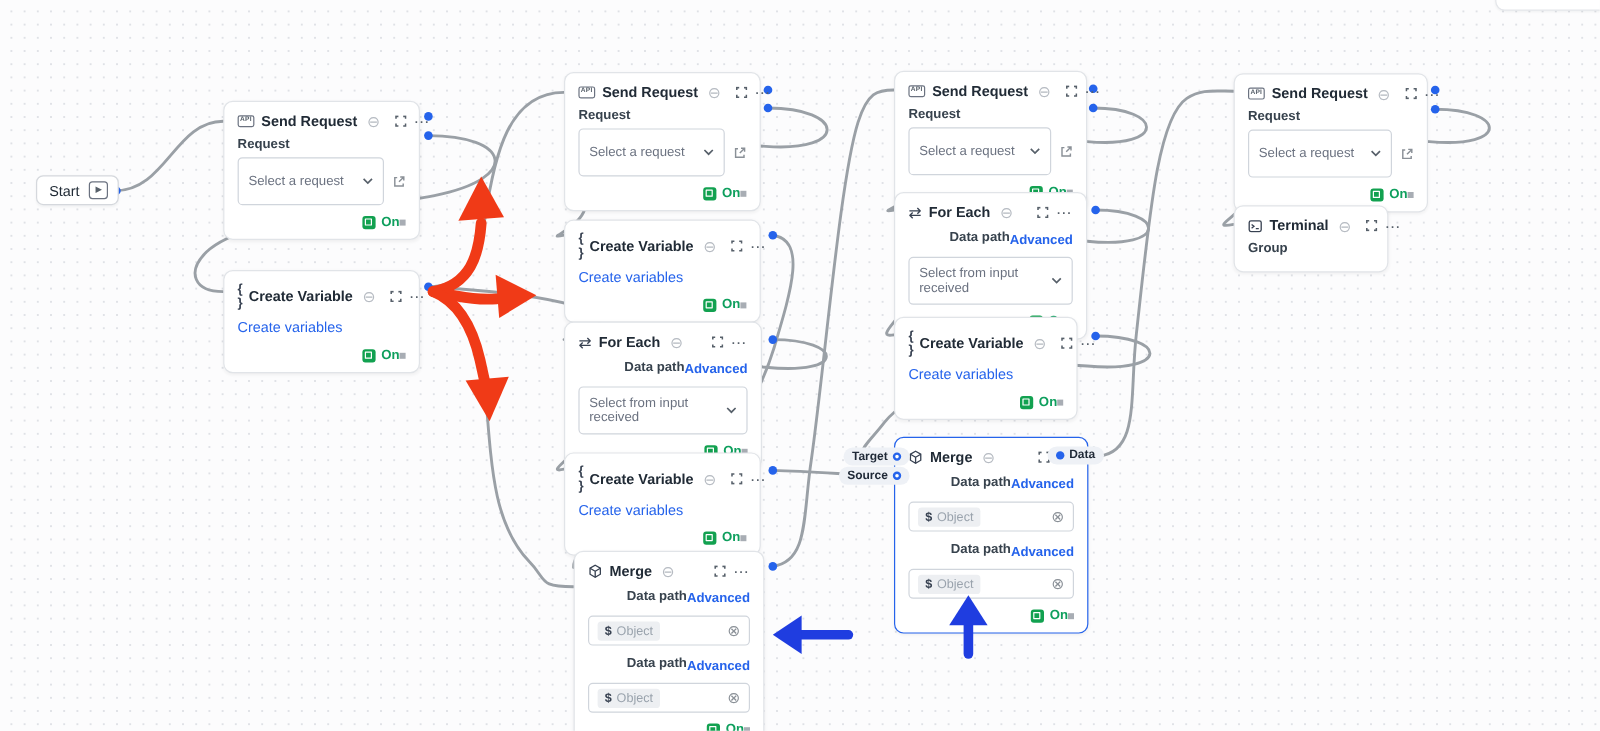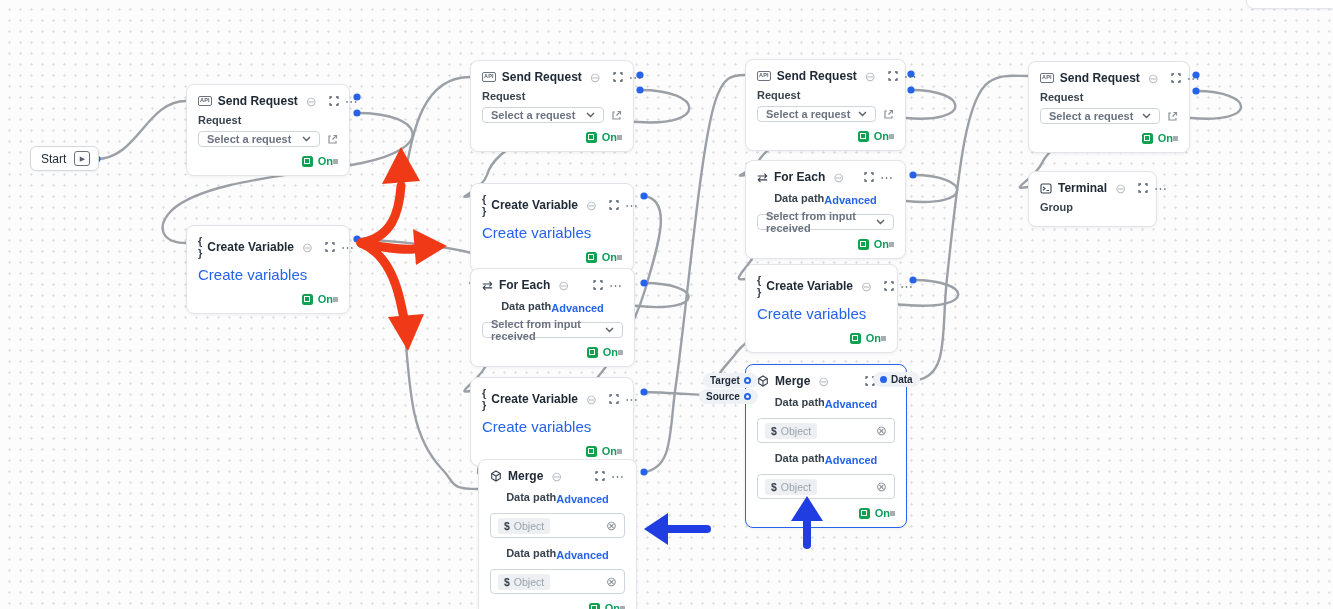--- a/index.html
+++ b/index.html
@@ -26,28 +26,28 @@
   .hdr .spacer{flex:1;}
   .hdr .menu{color:#57606a;font-size:13px;letter-spacing:1px;line-height:1;}
   .typeicon{display:inline-flex;align-items:center;justify-content:center;color:#374151;}
   .badge-api{
     font-size:5.5px;font-weight:700;color:#57606a;border:1px solid #6b7280;border-radius:2px;
     padding:1px 1px;line-height:1;letter-spacing:.2px;
   }
   .icon-braces{font-size:11px;font-weight:700;letter-spacing:-1px;}
   .icon-foreach{font-size:13px;line-height:1;}
   .lbl{font-weight:700;color:#37424d;font-size:11px;margin:2px 0 5px 0;}
-  .row2{display:flex;align-items:center;justify-content:center;margin:1px 0 5px 0;}
+  .row2{display:flex;align-items:center;justify-content:flex-end;margin:1px 0 5px 0;}
   .adv{color:#2563eb;font-size:11px;font-weight:bold;}
-  .link{color:#2563eb;font-size:15px;margin:1px 0 2px 0;display:inline-block;}
+  .link{color:#2563eb;font-size:12px;margin:1px 0 2px 0;display:inline-block;}
   .selrow{display:flex;align-items:center;gap:7px;}
   .select{
     flex:1;display:flex;align-items:center;justify-content:space-between;
-    border:1px solid #d0d5dc;border-radius:4px;height:16px;padding:0 8px;box-sizing:border-box;
-    color:#6b7280;font-size:11px;background:#fff;font-weight:bold;
+    border:1px solid #d0d5dc;border-radius:4px;height:40px;padding:0 8px;box-sizing:border-box;
+    color:#6b7280;font-size:11px;background:#fff;
   }
   .input{
     display:flex;align-items:center;justify-content:space-between;
     border:1px solid #d0d5dc;border-radius:4px;height:25px;padding:0 7px;box-sizing:border-box;
     background:#fff;margin-bottom:7px;
   }
   .chip{background:#edeff2;border-radius:3px;padding:2px 6px;display:inline-flex;gap:4px;align-items:center;}
   .chip .pfx{color:#374151;font-weight:700;font-size:10.5px;}
   .chip .ph{color:#9aa3ad;font-size:10.5px;}
   .clear{color:#8a9097;font-size:13px;line-height:1;}

